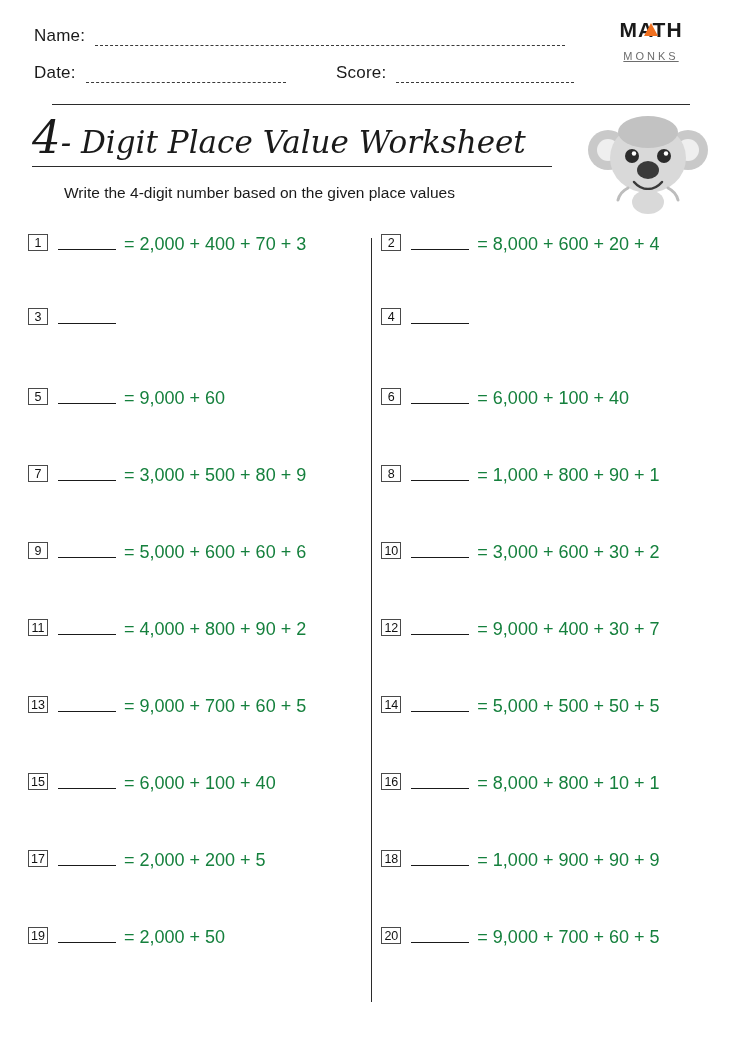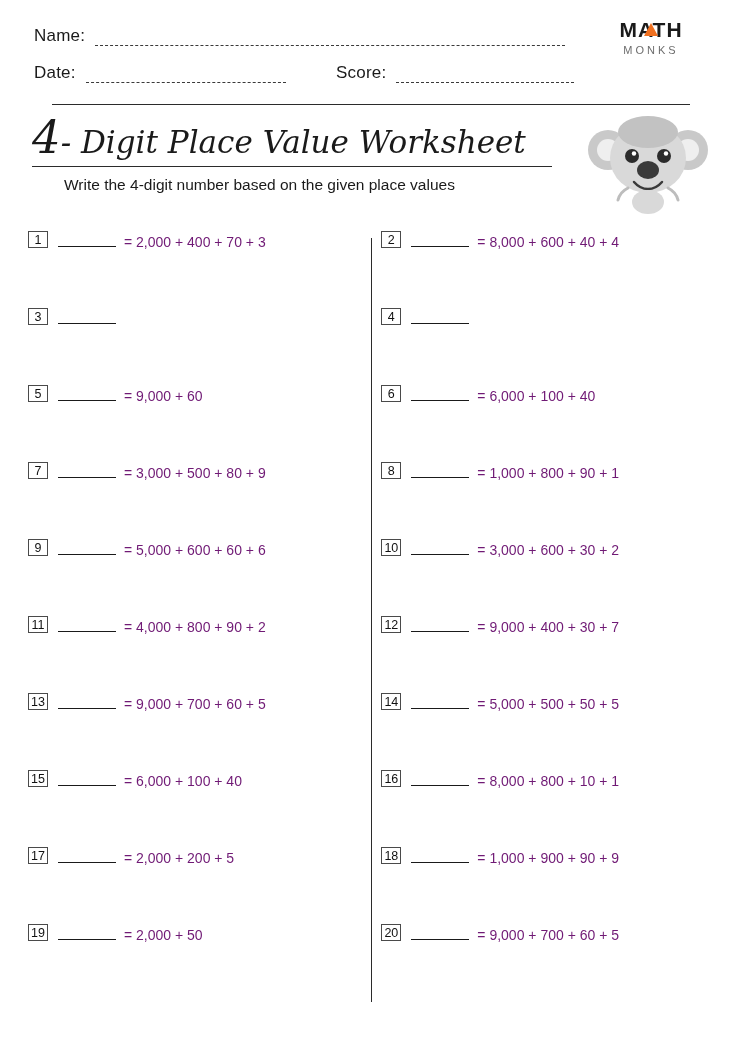--- a/index.html
+++ b/index.html
@@ -76,21 +76,22 @@
     width: 0;
     height: 0;
     border-left: 7px solid transparent;
     border-right: 7px solid transparent;
     border-bottom: 13px solid #f0701f;
   }
   .logo-monks {
     font-size: 11px;
     letter-spacing: 3px;
     color: #6d6d6d;
-    margin-top: 2px;
+    margin-top: 8px;
+    text-decoration: underline;
   }
 
   .header-rule {
     position: absolute;
     left: 26px;
     right: 26px;
     top: 104px;
     border-top: 1.5px solid #2b2b2b;
   }
 
@@ -114,21 +115,21 @@
     line-height: 0;
   }
   .title-rule {
     border-top: 1.5px solid #2b2b2b;
     width: 520px;
     margin: 6px 0 0 6px;
   }
   .subtitle {
     font-size: 15.5px;
     color: #1a1a1a;
-    margin-top: 9px;
+    margin-top: 17px;
     padding-left: 38px;
   }
 
   
   .koala {
     position: absolute;
     right: 4px;
     top: -14px;
     width: 128px;
     height: 112px;
@@ -176,22 +177,22 @@
     top: -3px;
   }
   .blank {
     display: inline-block;
     width: 58px;
     border-bottom: 1.6px solid #1a1a1a;
     margin: 0 8px 0 10px;
     height: 12px;
   }
   .expr {
-    font-size: 14px;
-    color: #701a75;
+    font-size: 18px;
+    color: #15803d;
     white-space: nowrap;
   }
 </style>
 </head>
 <body>
 
 <div class="page">
 
   <div class="header">
 
@@ -297,21 +298,21 @@
         <div class="item">
           <span class="num">19</span>
           <span class="blank"></span>
           <span class="expr">= 2,000 + 50</span>
         </div>
       </div>
     <div class="col col-right" id="col-right">
         <div class="item">
           <span class="num">2</span>
           <span class="blank"></span>
-          <span class="expr">= 8,000 + 600 + 40 + 4</span>
+          <span class="expr">= 8,000 + 600 + 20 + 4</span>
         </div>
         <div class="item">
           <span class="num">4</span>
           <span class="blank"></span>
         </div>
         <div class="item">
           <span class="num">6</span>
           <span class="blank"></span>
           <span class="expr">= 6,000 + 100 + 40</span>
         </div>

